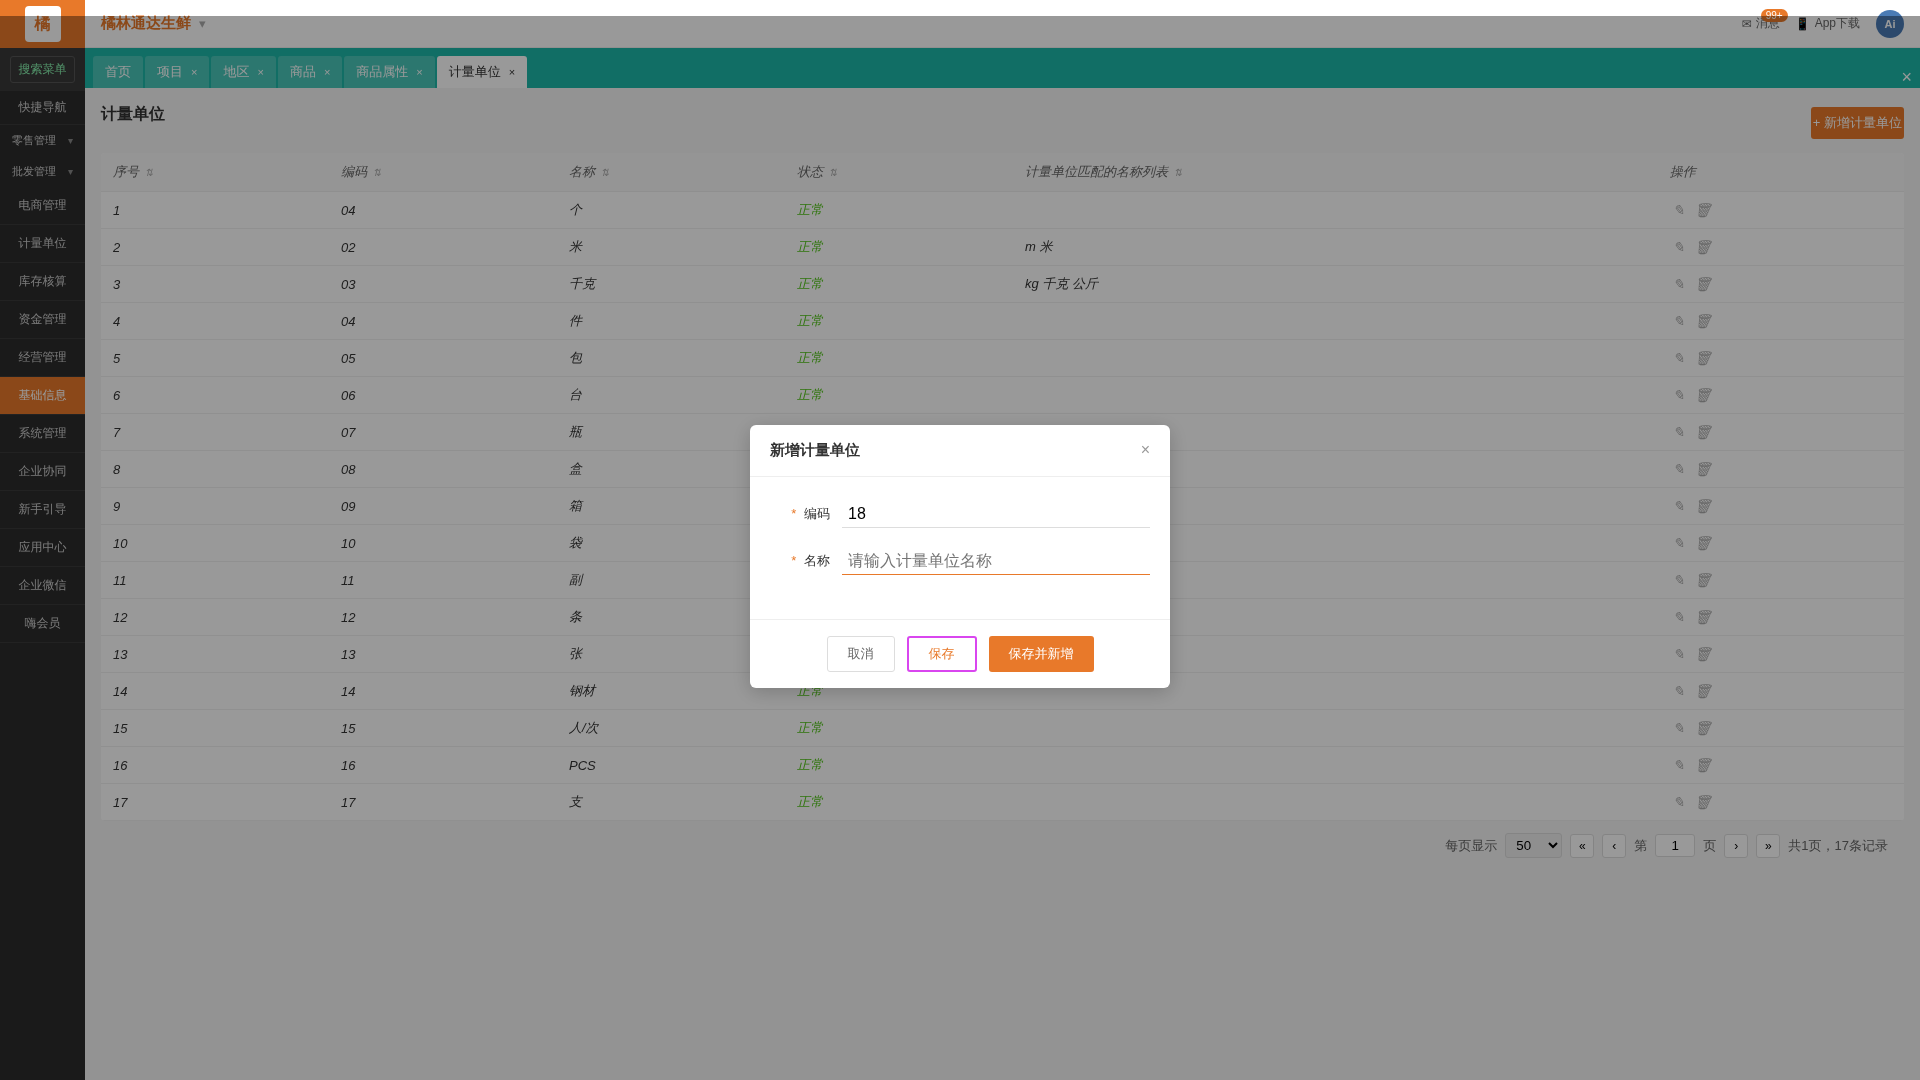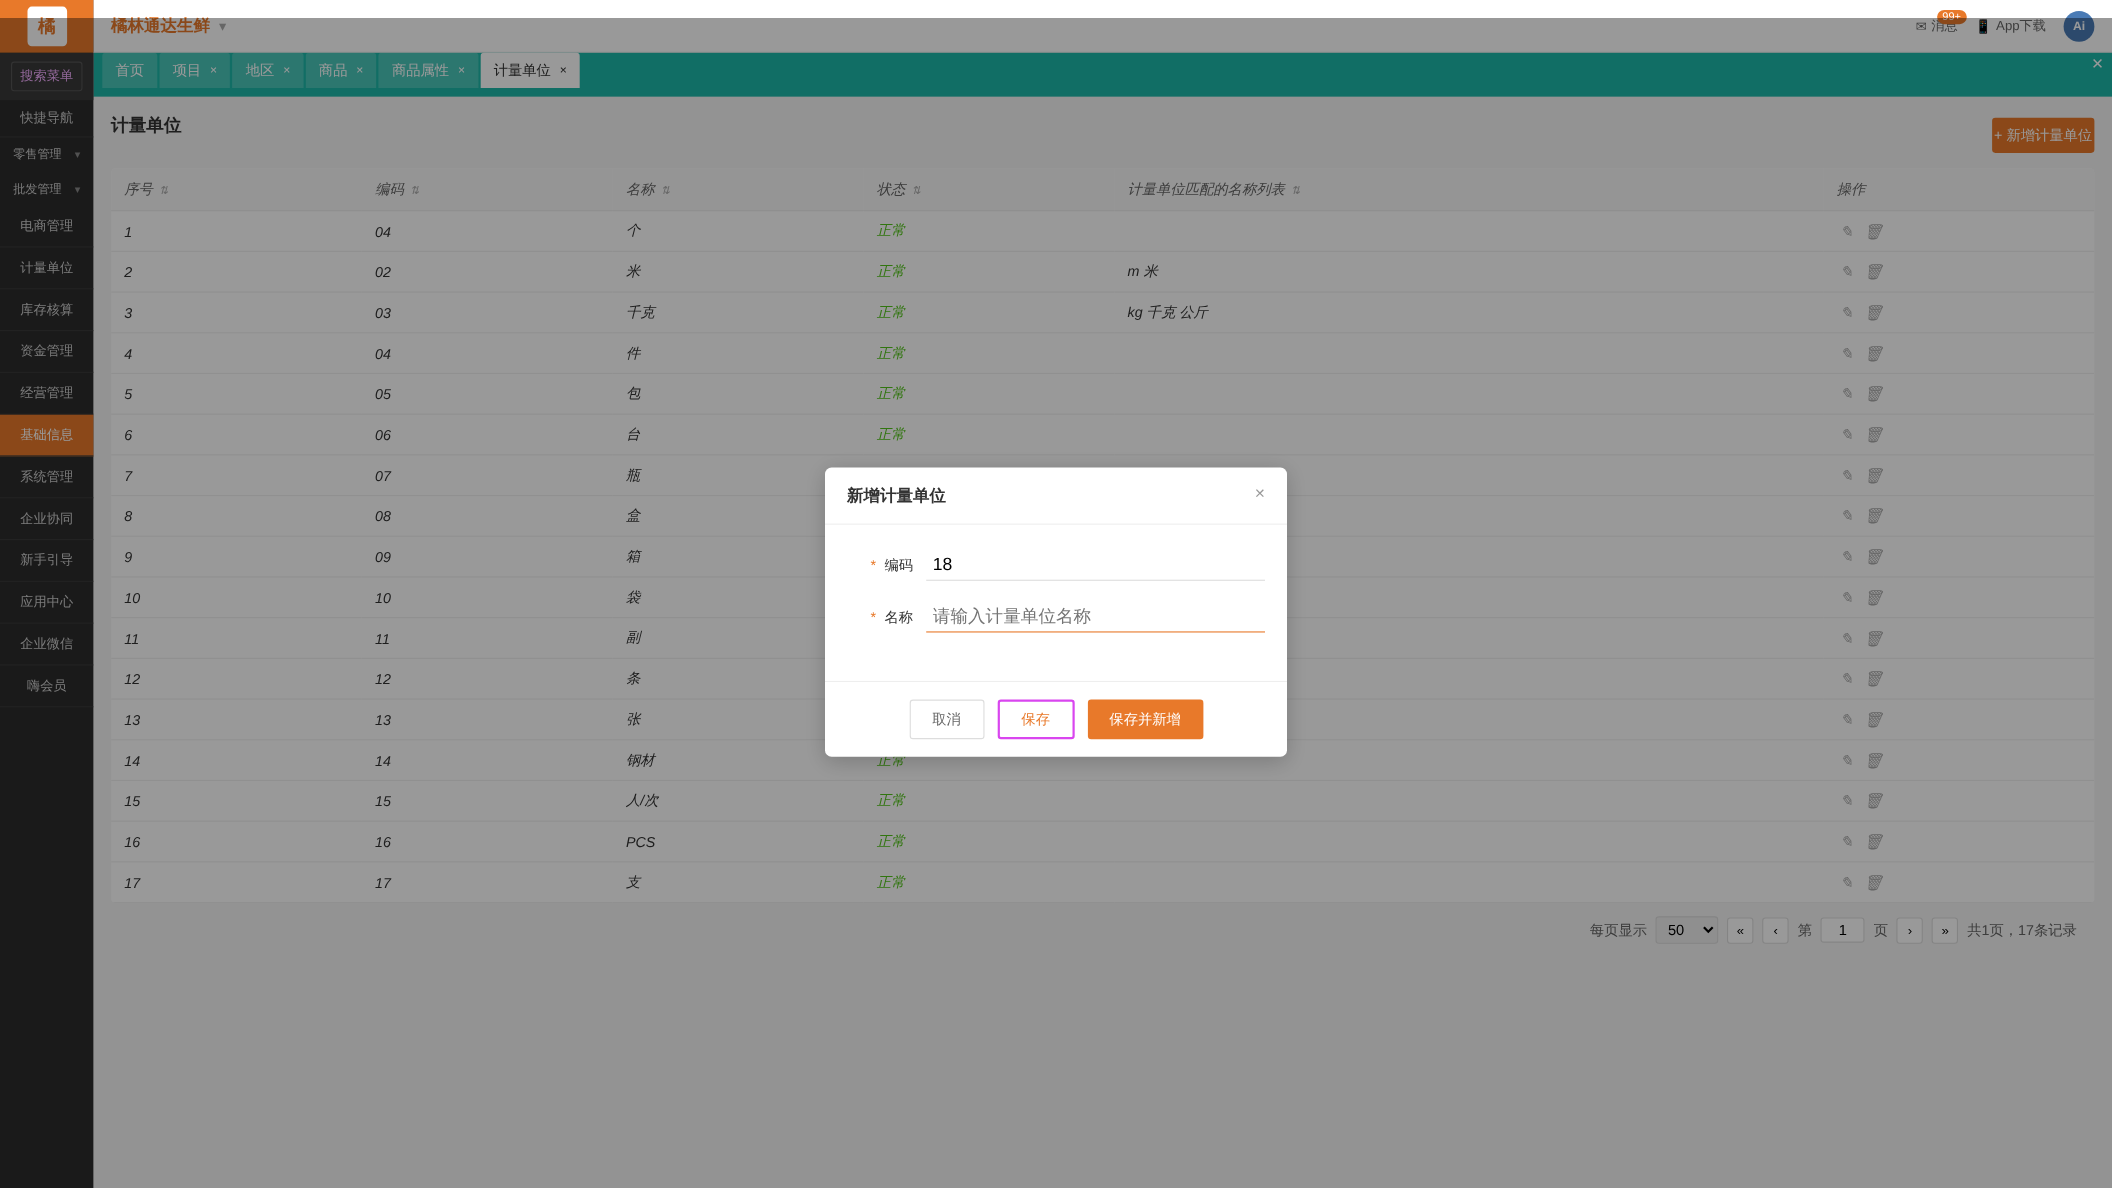--- a/index.html
+++ b/index.html
@@ -3,41 +3,41 @@
   <meta charset="utf-8">
   <style>
     * { box-sizing: border-box; margin: 0; padding: 0; }
     body { font-family: 'Microsoft YaHei', Arial, sans-serif; font-size: 13px; background: #f5f5f5; color: #333; width: 1920px; height: 1080px; overflow: hidden; display: flex; }
 
     
     .sidebar { width: 85px; background: #2c2c2c; display: flex; flex-direction: column; height: 1080px; flex-shrink: 0; }
     .sidebar-logo { background: #e8792a; height: 48px; display: flex; align-items: center; justify-content: center; color: white; font-weight: bold; font-size: 14px; padding: 5px; }
     .sidebar-logo-icon { width: 36px; height: 36px; background: white; border-radius: 4px; display: flex; align-items: center; justify-content: center; color: #e8792a; font-weight: bold; font-size: 16px; }
     .sidebar-search { padding: 8px 10px; background: #3a3a3a; }
-    .sidebar-search-btn { width: 100%; background: transparent; border: 1px solid #555; color: #f0abfc; padding: 4px 6px; border-radius: 3px; cursor: pointer; font-size: 12px; text-align: center; }
+    .sidebar-search-btn { width: 100%; background: transparent; border: 1px solid #555; color: #86efac; padding: 4px 6px; border-radius: 3px; cursor: pointer; font-size: 12px; text-align: center; }
     .sidebar-nav-btn { padding: 8px 10px; color: #ccc; text-align: center; font-size: 12px; cursor: pointer; border-bottom: 1px solid #3a3a3a; }
     .sidebar-item { padding: 10px 5px; color: #ccc; text-align: center; font-size: 12px; cursor: pointer; border-bottom: 1px solid #3a3a3a; }
     .sidebar-item.active { background: #e8792a; color: white; }
     .sidebar-item-sub { padding: 8px 5px; color: #ccc; text-align: center; font-size: 11px; cursor: pointer; display: flex; align-items: center; justify-content: space-between; padding: 8px 12px; }
     .sidebar-chevron { font-size: 10px; color: #888; }
 
     
     .main { flex: 1; display: flex; flex-direction: column; height: 1080px; overflow: hidden; }
 
     
     .topbar { height: 48px; background: white; display: flex; align-items: center; justify-content: space-between; padding: 0 16px; border-bottom: 1px solid #eee; flex-shrink: 0; }
     .topbar-left { display: flex; align-items: center; gap: 8px; }
     .topbar-right { display: flex; align-items: center; gap: 16px; }
     .topbar-msg { display: flex; align-items: center; gap: 4px; color: #666; font-size: 12px; position: relative; }
     .badge { background: #e8792a; color: white; border-radius: 10px; padding: 1px 5px; font-size: 10px; position: absolute; top: -6px; right: -8px; }
     .topbar-app { display: flex; align-items: center; gap: 4px; color: #666; font-size: 12px; }
     .topbar-avatar { width: 28px; height: 28px; background: #4a7bb5; border-radius: 50%; }
 
     
-    .tabs { height: 40px; background: #1db8a8; display: flex; align-items: flex-start; padding: 0 8px; gap: 2px; flex-shrink: 0; position: relative; }
+    .tabs { height: 40px; background: #1db8a8; display: flex; align-items: flex-end; padding: 0 8px; gap: 2px; flex-shrink: 0; position: relative; }
     .tab { height: 32px; display: flex; align-items: center; padding: 0 12px; border-radius: 3px 3px 0 0; font-size: 13px; cursor: pointer; gap: 6px; }
     .tab.active { background: white; color: #333; }
     .tab.inactive { background: rgba(255,255,255,0.2); color: white; }
     .tab-close { font-size: 11px; color: inherit; cursor: pointer; margin-left: 2px; }
     .tabs-close-all { position: absolute; right: 8px; color: white; font-size: 18px; cursor: pointer; }
 
     
     .content { flex: 1; background: #f5f5f5; padding: 16px; overflow: auto; position: relative; }
     .page-title { font-size: 16px; font-weight: bold; color: #333; margin-bottom: 16px; }
     .btn-add { background: #e8792a; color: white; border: none; padding: 7px 2px; border-radius: 3px; cursor: pointer; font-size: 13px; }

